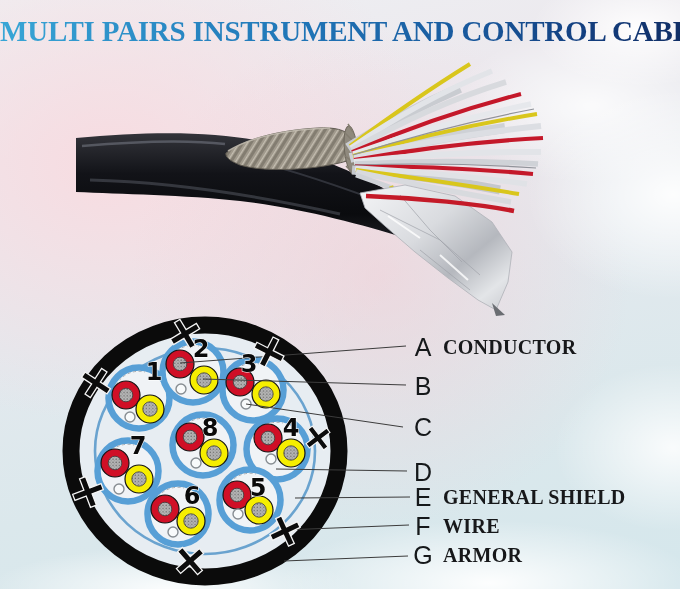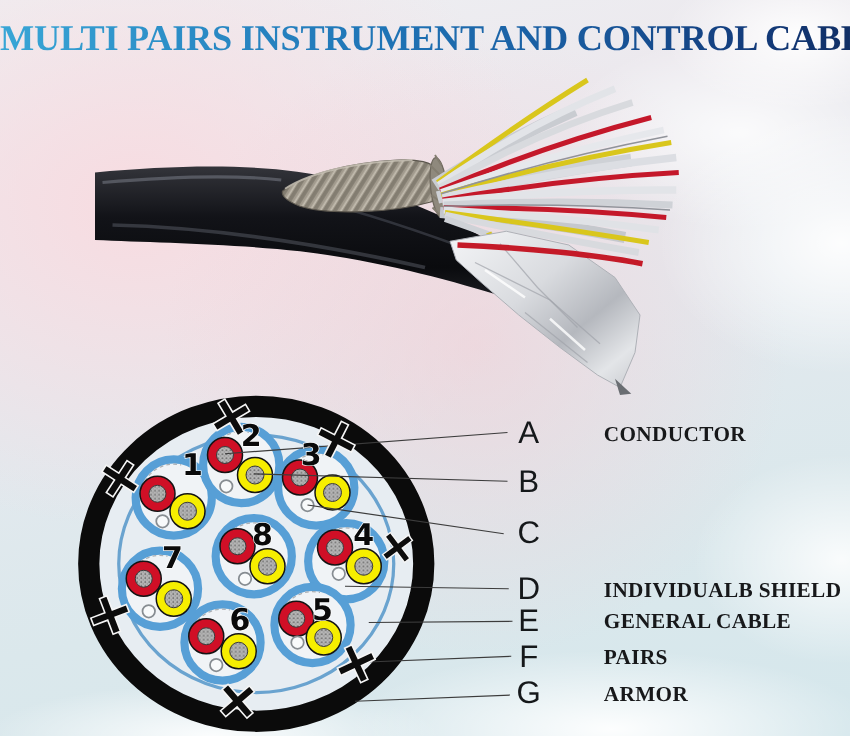--- a/index.html
+++ b/index.html
@@ -29,22 +29,22 @@
     }
   }
   .scene{position:absolute;left:0;top:0;width:680px;height:589px;}
   .legend{position:absolute;left:0;top:0;width:680px;height:589px;pointer-events:none;}
   .legend-row{position:absolute;left:408px;display:flex;align-items:center;transform:translateY(-50%);}
   .legend-letter{
     display:inline-block;width:30px;text-align:center;
     font-family:"Liberation Sans",sans-serif;font-weight:400;font-size:25px;color:#15181a;
   }
   .legend-label{
-    padding-left:5px;font-family:"Liberation Serif",serif;font-weight:700;font-size:17px;
-    letter-spacing:0.3px;color:#17181a;white-space:nowrap;margin-left:40px;
+    padding-left:5px;font-family:"Liberation Serif",serif;font-weight:700;font-size:20px;
+    letter-spacing:0.3px;color:#17181a;white-space:nowrap;
   }
   
   .pair-body{fill:#f0f3f6;stroke-width:6.5;}
   .pair-dash{fill:none;stroke:#a9aeb3;stroke-width:1;stroke-dasharray:3 2.5;}
   .ins{stroke:#141414;stroke-width:1.2;}
   .core{stroke:#3c3c3c;stroke-width:0.8;}
   .drain{fill:#f8fafb;stroke:#878d92;stroke-width:1.4;}
   .leader{stroke:#3c3c3c;stroke-width:1;fill:none;}
   .pairnum{
     font-family:"DejaVu Sans","Liberation Sans",sans-serif;font-size:24px;font-weight:700;
@@ -263,29 +263,28 @@
       <span class="legend-label">CONDUCTOR</span>
     </div>
     <div class="legend-row" style="top:386px">
       <span class="legend-letter">B</span>
     </div>
     <div class="legend-row" style="top:427px">
       <span class="legend-letter">C</span>
     </div>
     <div class="legend-row" style="top:472px">
       <span class="legend-letter">D</span>
-      <span class="legend-label">INDIVIDUALB SHIELD</span>
     </div>
     <div class="legend-row" style="top:497px">
       <span class="legend-letter">E</span>
-      <span class="legend-label">GENERAL CABLE</span>
+      <span class="legend-label">GENERAL SHIELD</span>
     </div>
     <div class="legend-row" style="top:526px">
       <span class="legend-letter">F</span>
-      <span class="legend-label">PAIRS</span>
+      <span class="legend-label">WIRE</span>
     </div>
     <div class="legend-row" style="top:555px">
       <span class="legend-letter">G</span>
       <span class="legend-label">ARMOR</span>
     </div>
   </div>
 
 </div>
 
 </body></html>

